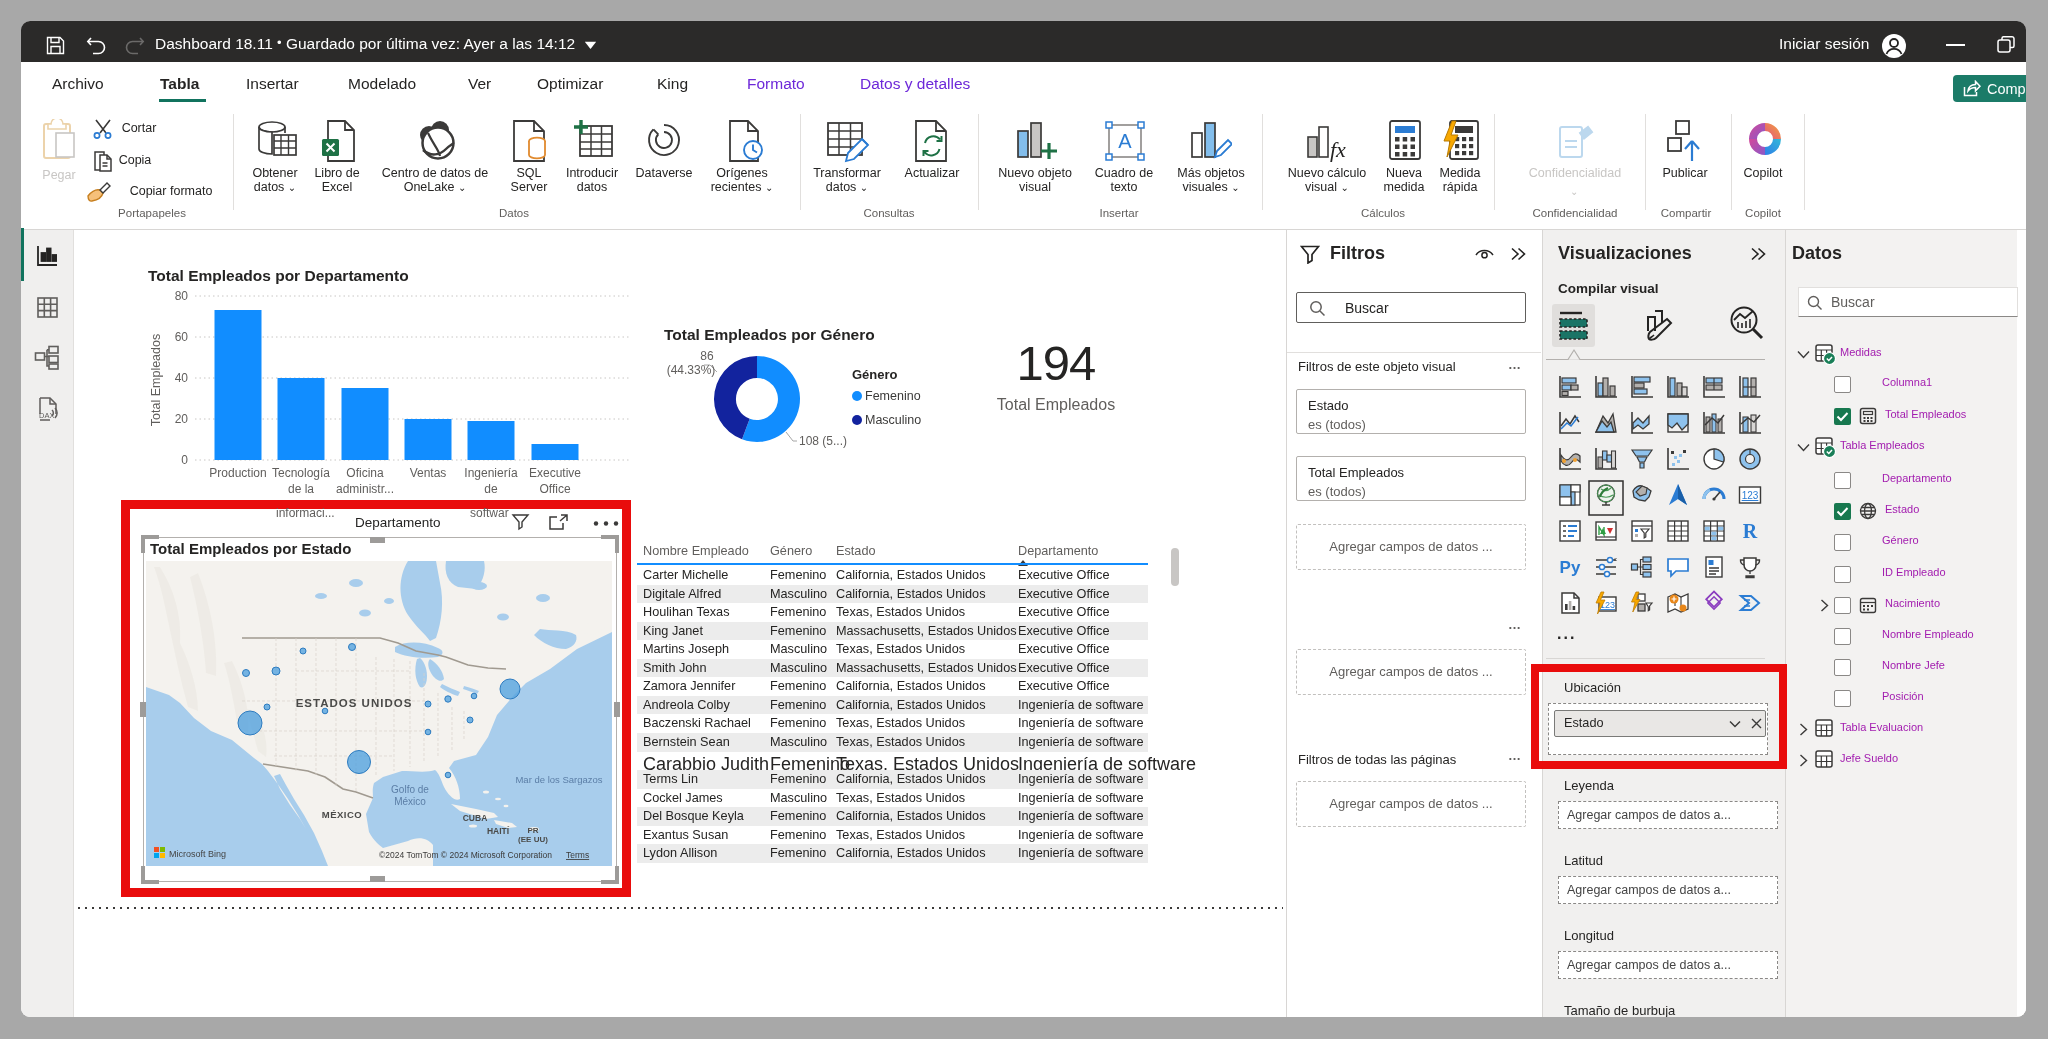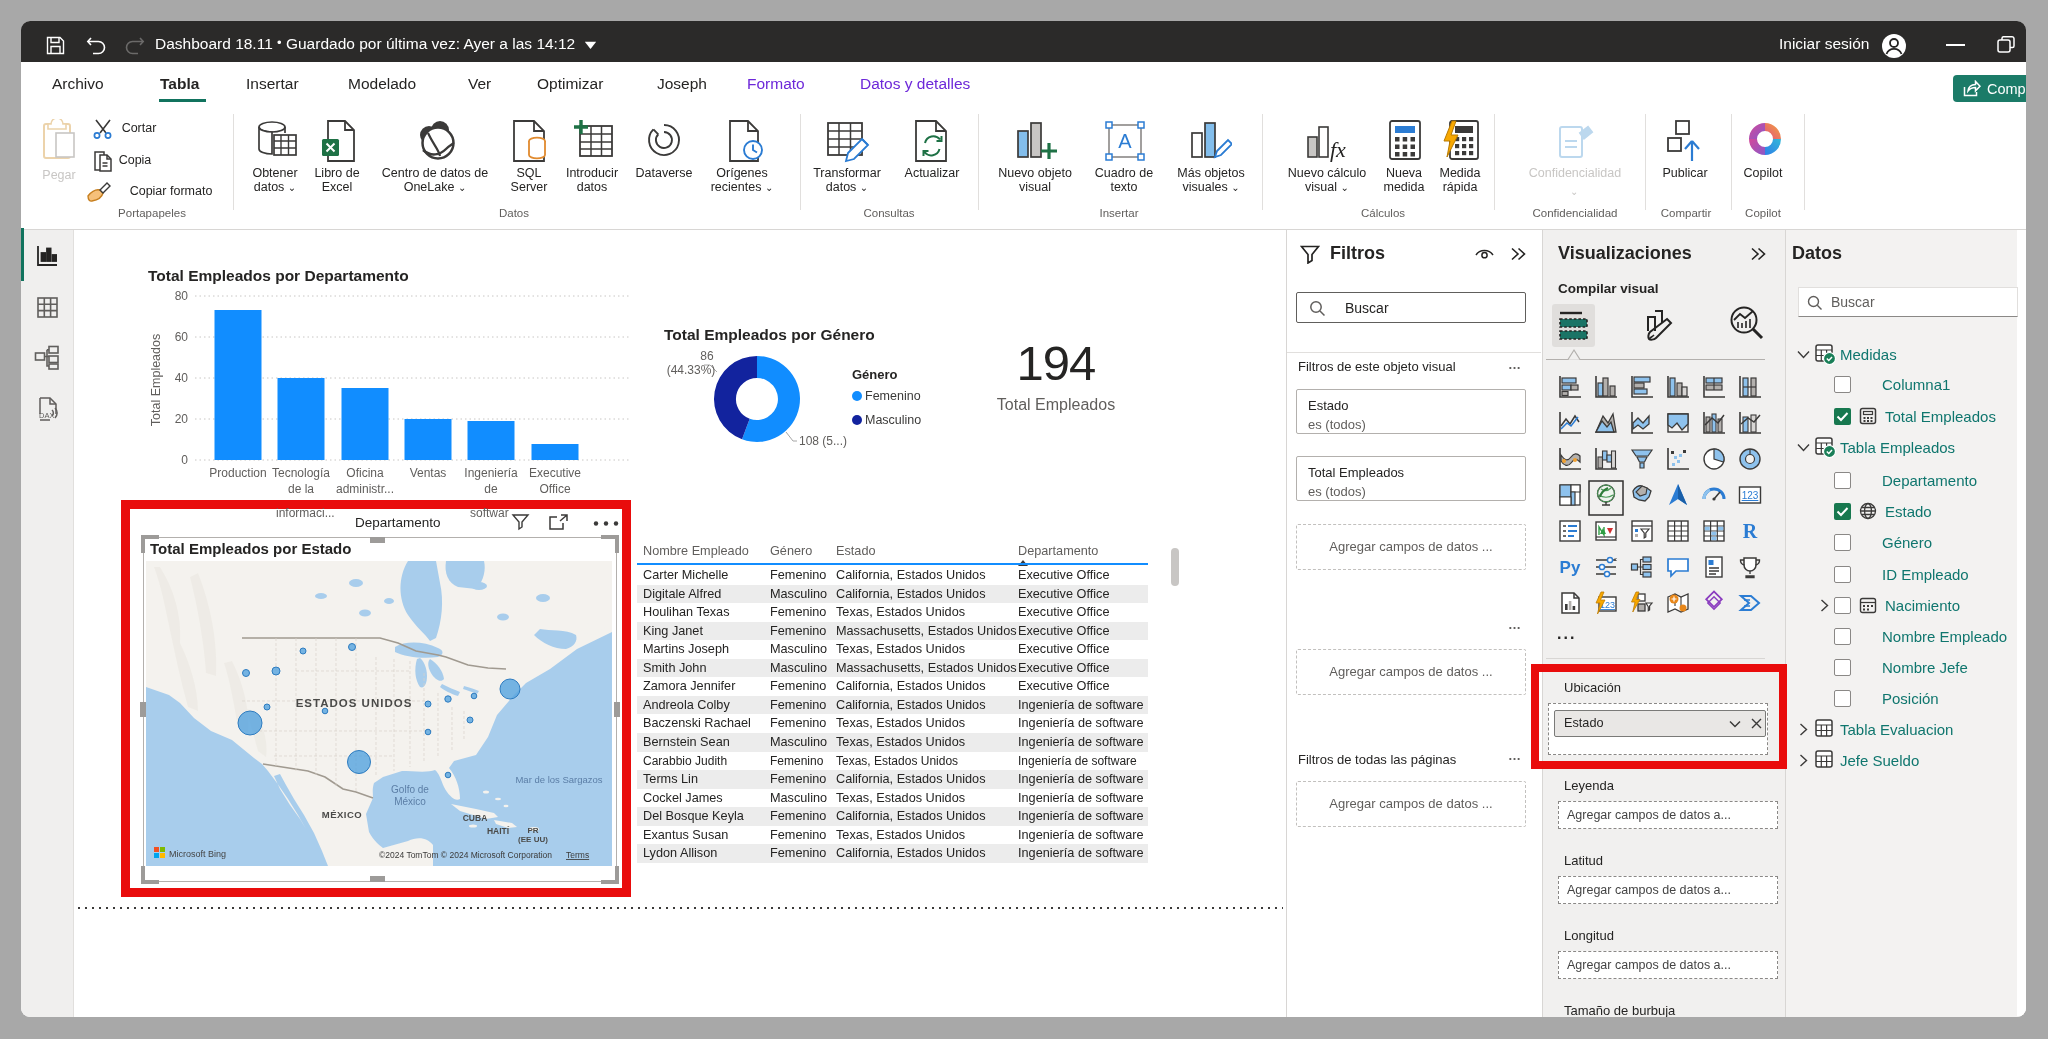--- a/index.html
+++ b/index.html
@@ -21,21 +21,21 @@
 .glabel{position:absolute;font-size:11.5px;color:#605e5c;transform:translateX(-50%);white-space:nowrap}
 .gsep{position:absolute;top:114px;width:1px;height:96px;background:#e1dfdd}
 .rlbl{position:absolute;font-size:12.5px;color:#252423;text-align:center;transform:translateX(-50%);white-space:nowrap}
 .dim{color:#c8c6c4}
 .fcard{position:absolute;background:#fff;border:1px solid #b3b0ad;border-radius:2px;font-size:13px;color:#252423;padding:6px 0 0 11px;line-height:19px}
 .fdash{position:absolute;width:230px;height:46px;background:#fff;border:1px dashed #c2c0be;border-radius:2px;font-size:13px;color:#605e5c;text-align:center;line-height:44px}
 .sect{position:absolute;font-size:13px;color:#252423}
 .dots3{position:absolute;font-size:13px;color:#605e5c;letter-spacing:1.5px;font-weight:bold}
 .welll{position:absolute;font-size:13px;color:#252423}
 .welld{position:absolute;width:220px;height:28px;background:#fff;border:1px dashed #8a8886;font-size:12.5px;color:#444;line-height:26px;padding-left:8px;white-space:nowrap;overflow:hidden}
-.trow{position:absolute;font-size:15px;color:#0f766e;white-space:nowrap}
+.trow{position:absolute;font-size:11px;color:#a21caf;white-space:nowrap}
 .cb{position:absolute;width:17px;height:17px;border:1.5px solid #8a8886;border-radius:2px;background:#fff}
 .cbc{position:absolute;width:17px;height:17px;border-radius:2px;background:#17784f}
 .redbox{position:absolute;border:10px solid #e90c0c}
 svg{display:block}
 </style></head>
 <body>
 <div id="stage">
 <div id="win">
   <div id="titlebar"></div>
   <div id="menurow"></div>
@@ -77,21 +77,21 @@
           </svg>
     </div>
 
     <div id="menu">
       <span class="mi" style="left:52px;top:75px">Archivo</span>
       <span class="mi" style="left:160px;top:75px;font-weight:bold">Tabla</span>
       <span class="mi" style="left:246px;top:75px">Insertar</span>
       <span class="mi" style="left:348px;top:75px">Modelado</span>
       <span class="mi" style="left:468px;top:75px">Ver</span>
       <span class="mi" style="left:537px;top:75px">Optimizar</span>
-      <span class="mi" style="left:657px;top:75px">Joseph</span>
+      <span class="mi" style="left:657px;top:75px">King</span>
       <span class="mi gtxt" style="left:747px;top:75px">Formato</span>
       <span class="mi gtxt" style="left:860px;top:75px">Datos y detalles</span>
       <div class="a" style="left:159px;top:99px;width:47px;height:3px;background:#11735e"></div>
       <div class="a" style="left:1953px;top:75px;width:73px;height:27px;background:#1b7b68;border-radius:4px 0 0 4px;color:#fff;font-size:14.5px">
         <svg class="a" style="left:10px;top:5px" width="18" height="17" viewBox="0 0 18 17" fill="none" stroke="#fff" stroke-width="1.5">
               <path d="M1.5 7v8.5h12V12"></path>
               <path d="M5 11C5.5 7 8 4.8 12.5 4.6V1.4L17 6.2l-4.5 4.6V7.6C9.5 7.6 7 8.6 5 11z"></path>
             </svg>
         <span class="a" style="left:34px;top:6px">Comp</span>
       </div>
@@ -566,21 +566,21 @@
       <span class="a" style="left:133px;top:2px;white-space:nowrap">Femenino</span>
       <span class="a" style="left:199px;top:2px;white-space:nowrap">Texas, Estados Unidos</span>
       <span class="a" style="left:381px;top:2px;white-space:nowrap">Ingeniería de software</span>
       </div>
       <div class="a" style="left:637px;top:733.0px;width:511px;height:18.55px;background:#ececec;font-size:12.7px;color:#252423">
       <span class="a" style="left:6px;top:2px;white-space:nowrap">Bernstein Sean</span>
       <span class="a" style="left:133px;top:2px;white-space:nowrap">Masculino</span>
       <span class="a" style="left:199px;top:2px;white-space:nowrap">Texas, Estados Unidos</span>
       <span class="a" style="left:381px;top:2px;white-space:nowrap">Ingeniería de software</span>
       </div>
-      <div class="a" style="left:637px;top:751.5px;width:511px;height:18.55px;font-size:12px;color:#252423">
+      <div class="a" style="left:637px;top:751.5px;width:511px;height:18.55px;font-size:18px;color:#252423">
       <span class="a" style="left:6px;top:2px;white-space:nowrap">Carabbio Judith</span>
       <span class="a" style="left:133px;top:2px;white-space:nowrap">Femenino</span>
       <span class="a" style="left:199px;top:2px;white-space:nowrap">Texas, Estados Unidos</span>
       <span class="a" style="left:381px;top:2px;white-space:nowrap">Ingeniería de software</span>
       </div>
       <div class="a" style="left:637px;top:770.0px;width:511px;height:18.55px;background:#ececec;font-size:12.7px;color:#252423">
       <span class="a" style="left:6px;top:2px;white-space:nowrap">Terms Lin</span>
       <span class="a" style="left:133px;top:2px;white-space:nowrap">Femenino</span>
       <span class="a" style="left:199px;top:2px;white-space:nowrap">California, Estados Unidos</span>
       <span class="a" style="left:381px;top:2px;white-space:nowrap">Ingeniería de software</span>

